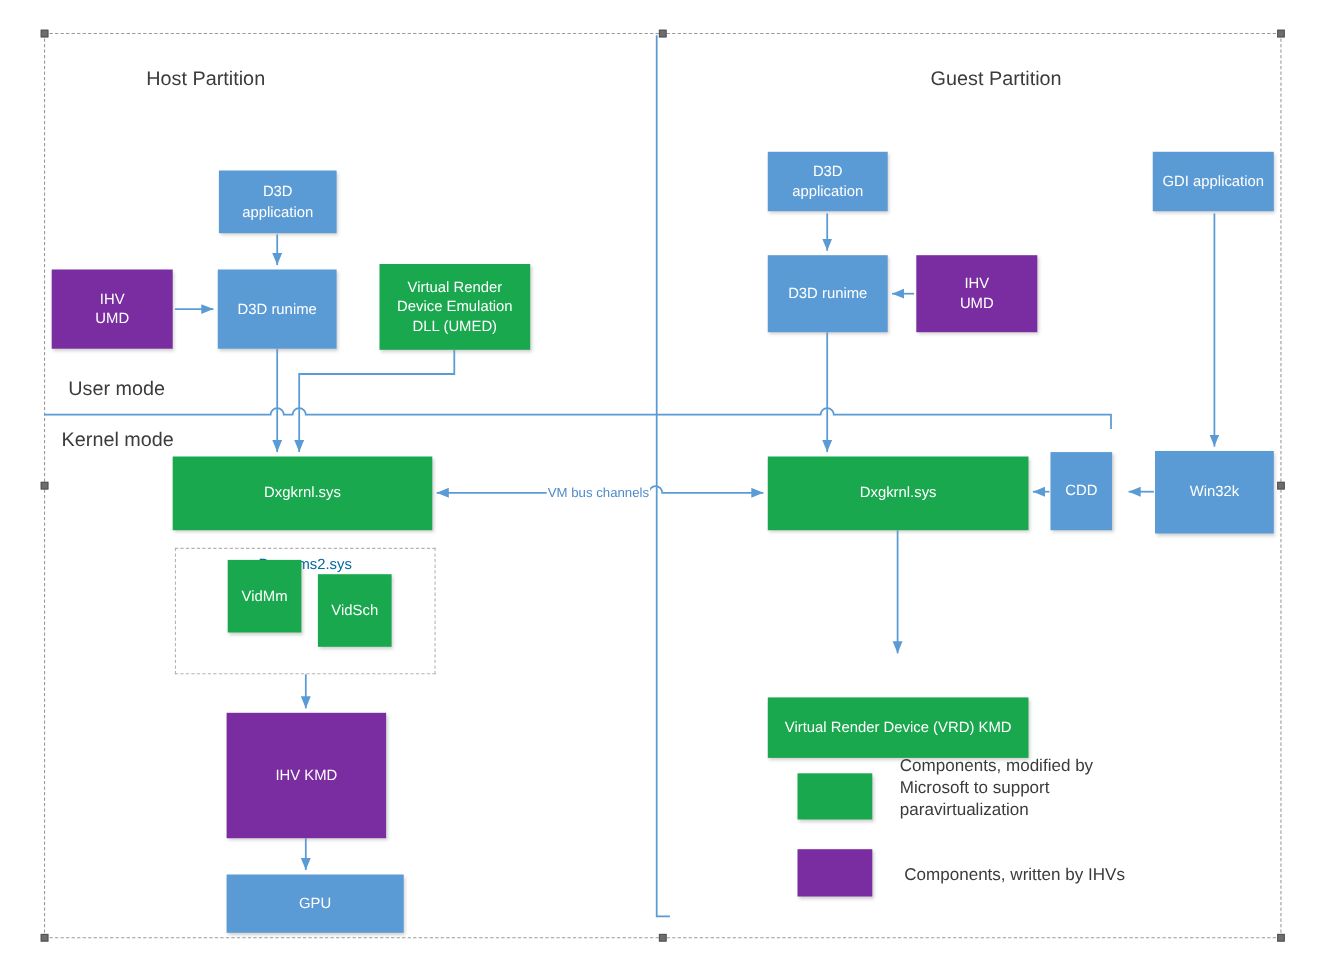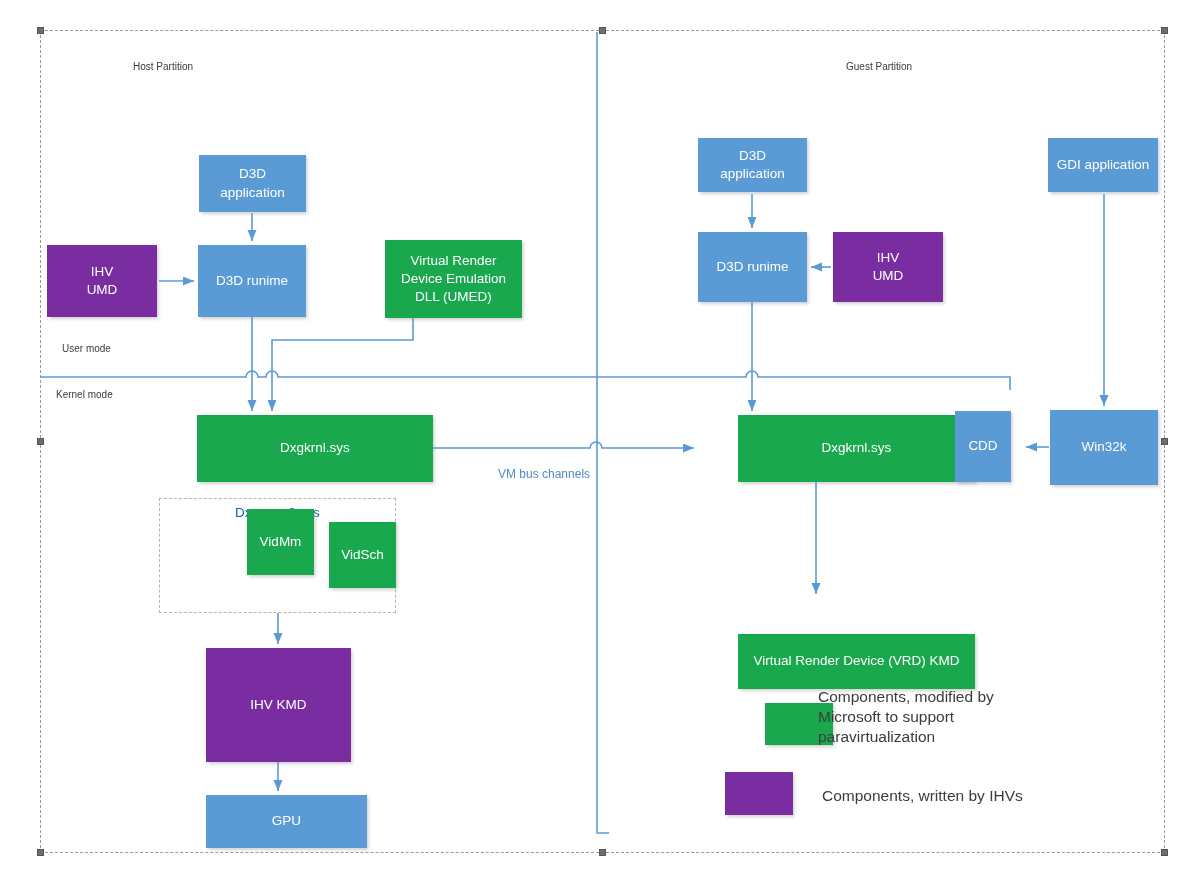--- a/index.html
+++ b/index.html
@@ -16,34 +16,34 @@
     box-sizing:border-box;
   }
   svg.connectors{position:absolute;left:0;top:0;pointer-events:none;}
   .box{
     position:absolute;display:flex;align-items:center;justify-content:center;
     color:#ffffff;font-size:13.5px;text-align:center;white-space:pre-line;
     line-height:1.35;box-shadow:1.5px 2px 3px rgba(150,150,150,0.45);
     box-sizing:border-box;
   }
   .blue{background:#5B9BD5;}
-  .green{background:#1AA84F;margin-left:40px;}
+  .green{background:#1AA84F;}
   .purple{background:#7A2DA0;}
   .group-dashed{
     position:absolute;border:1.5px dashed #b5b5b5;box-sizing:border-box;background:transparent;
   }
   .group-title{
     position:absolute;color:#0369a1;font-size:13.5px;text-align:center;width:100%;top:6px;
   }
   .plain-label{
-    position:absolute;color:#3b3b3b;font-size:10px;white-space:nowrap;
+    position:absolute;color:#3b3b3b;font-size:18px;white-space:nowrap;
   }
   .vmbus-label{
     position:absolute;left:497px;top:441px;color:#4e8ac8;font-size:12px;
-    background:#ffffff;padding:0 1px;white-space:nowrap;margin-top:26px;
+    background:#ffffff;padding:0 1px;white-space:nowrap;
   }
   .legend-swatch{
     position:absolute;box-shadow:1.5px 2px 3px rgba(150,150,150,0.45);
   }
   .legend-text{
     position:absolute;color:#3b3b3b;font-size:15.5px;white-space:pre-line;line-height:1.3;
   }
   .legend-text.centered{text-align:left;}
 </style>
 </head>

